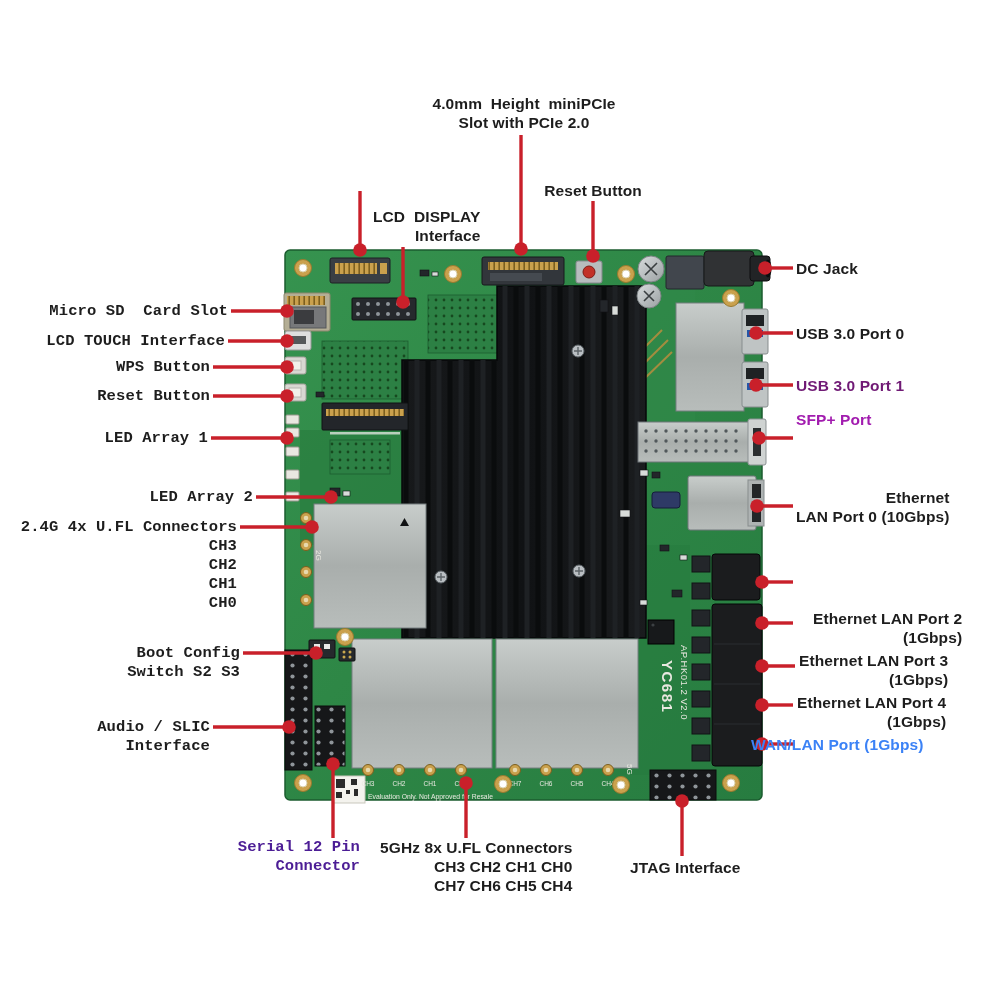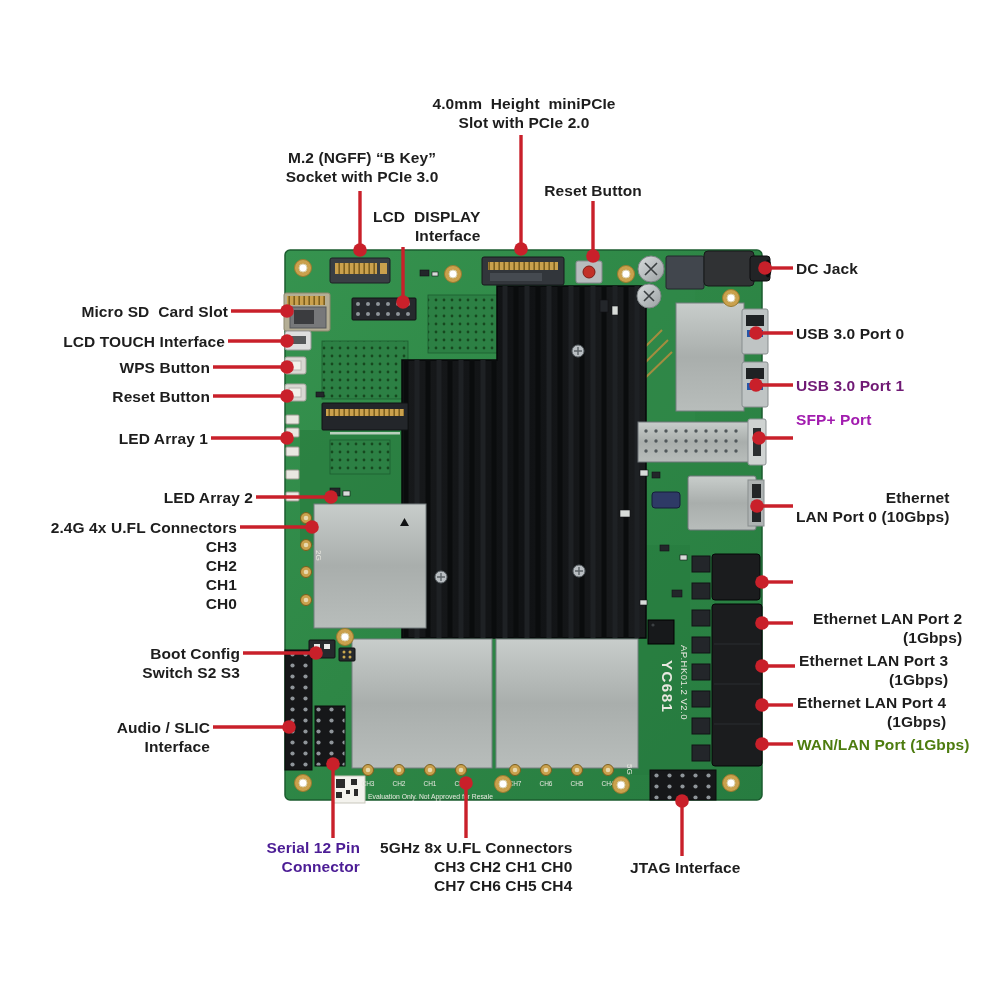--- a/index.html
+++ b/index.html
@@ -2,21 +2,21 @@
 <html><head>
 <meta charset="utf-8">
 <style>
   html,body{margin:0;padding:0;background:#ffffff;}
   .stage{position:relative;width:1000px;height:1000px;background:#ffffff;overflow:hidden;
          font-family:"Liberation Sans","DejaVu Sans",sans-serif;}
   .stage svg.layer{position:absolute;left:0;top:0;width:1000px;height:1000px;}
   #label-layer{position:absolute;left:0;top:0;width:1000px;height:1000px;pointer-events:none;}
   .callout{position:absolute;font-size:15.5px;line-height:19px;font-weight:bold;color:#1d1d1d;
            letter-spacing:0.1px;text-align:right;}
-  .callout.align-right{}
+  .callout.align-right{font-family:Liberation Mono, monospace;}
   .callout.align-center{text-align:center;transform:translateX(-50%);}
   .callout-line{display:block;white-space:pre;}
   
   .pcb{fill:url(#gPcb);stroke:#1b5c2f;stroke-width:1.5;}
   .shield{fill:url(#gShield);stroke:#777e80;stroke-width:1;}
   .blk{fill:#1b1c1e;stroke:#050607;stroke-width:1;}
   .hdr{fill:url(#pPins);stroke:#0b0c0d;stroke-width:1;}
   .silk{fill:#e9e8e0;}
   .leader{stroke-width:3.4px;fill:none;stroke-linecap:butt;}
 </style>
@@ -425,24 +425,20 @@
         <line x1="682" y1="856" x2="682" y2="802" class="leader" stroke="#c9202a"></line>
         <circle cx="682" cy="801" r="6.8" fill="#c9202a"></circle>
       </g>
   </svg>
 
   <div id="label-layer">
       <div class="callout align-center" style="left: 524px; top: 94px; color: rgb(29, 29, 29);">
         <span class="callout-line">4.0mm  Height  miniPCIe</span>
         <span class="callout-line">Slot with PCIe 2.0</span>
       </div>
-      <div class="callout align-center" style="left: 362px; top: 148px; color: rgb(29, 29, 29);">
-        <span class="callout-line">M.2 (NGFF) “B Key”</span>
-        <span class="callout-line">Socket with PCIe 3.0</span>
-      </div>
       <div class="callout align-left" style="left: 373px; top: 207px; color: rgb(29, 29, 29);">
         <span class="callout-line">LCD  DISPLAY</span>
         <span class="callout-line">Interface</span>
       </div>
       <div class="callout align-center" style="left: 593px; top: 181px; color: rgb(29, 29, 29);">
         <span class="callout-line">Reset Button</span>
       </div>
       <div class="callout align-left" style="left: 796px; top: 259px; color: rgb(29, 29, 29);">
         <span class="callout-line">DC Jack</span>
       </div>
@@ -464,21 +460,21 @@
         <span class="callout-line">(1Gbps)</span>
       </div>
       <div class="callout align-left" style="left: 799px; top: 651px; color: rgb(29, 29, 29);">
         <span class="callout-line">Ethernet LAN Port 3</span>
         <span class="callout-line">(1Gbps)</span>
       </div>
       <div class="callout align-left" style="left: 797px; top: 693px; color: rgb(29, 29, 29);">
         <span class="callout-line">Ethernet LAN Port 4</span>
         <span class="callout-line">(1Gbps)</span>
       </div>
-      <div class="callout align-left" style="left: 797px; top: 735px; color: #4d7c0f;">
+      <div class="callout align-left" style="left: 751px; top: 735px; color: #3b82f6;">
         <span class="callout-line">WAN/LAN Port (1Gbps)</span>
       </div>
       <div class="callout align-right" style="right: 772px; top: 302px; color: rgb(29, 29, 29);">
         <span class="callout-line">Micro SD  Card Slot</span>
       </div>
       <div class="callout align-right" style="right: 775px; top: 332px; color: rgb(29, 29, 29);">
         <span class="callout-line">LCD TOUCH Interface</span>
       </div>
       <div class="callout align-right" style="right: 790px; top: 358px; color: rgb(29, 29, 29);">
         <span class="callout-line">WPS Button</span>

